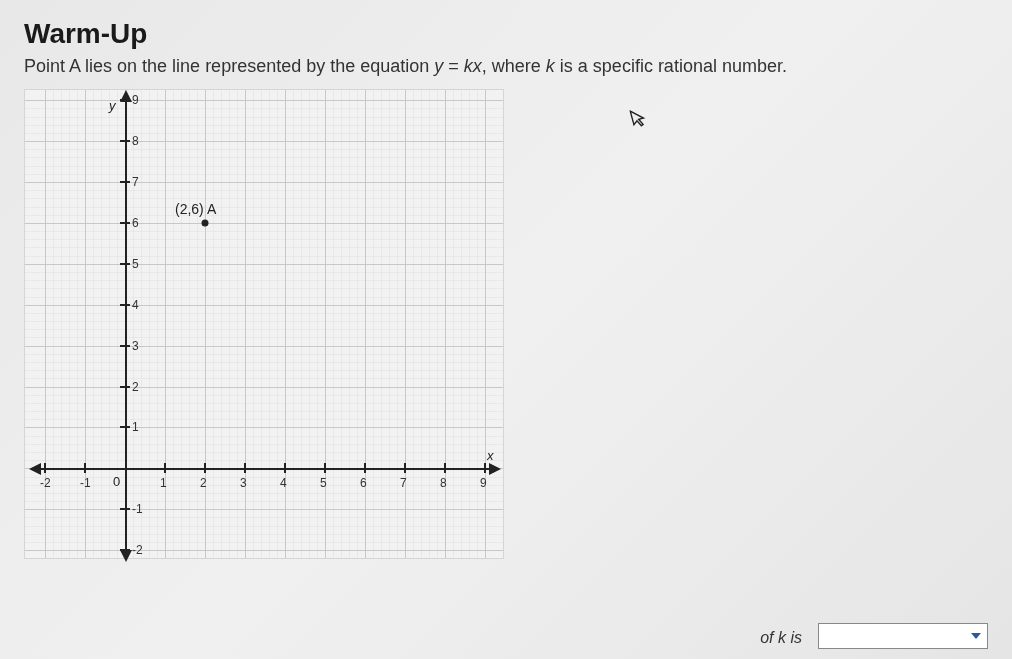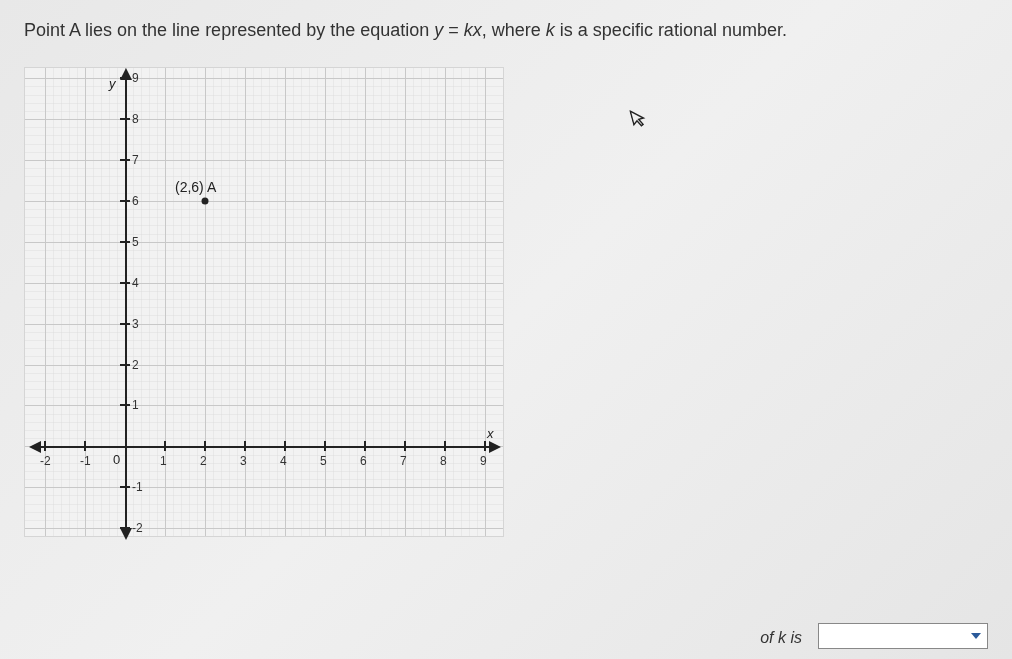--- a/index.html
+++ b/index.html
@@ -24,21 +24,21 @@
       color: #1a1a1a;
     }
     .instruction {
       font-size: 18px;
       color: #333;
       margin-bottom: 8px;
     }
     .problem {
       font-size: 18px;
       color: #333;
-      margin-bottom: 24px;
+      margin-bottom: 10px;
       line-height: 1.4;
     }
     .italic { font-style: italic; }
     .chart-wrap {
       position: relative;
       width: 480px;
       height: 470px;
       background: #f2f2f2;
       border: 1px solid #d5d5d5;
     }
@@ -134,20 +134,21 @@
       bottom: 12px;
       font-size: 16px;
       color: #333;
       font-style: italic;
     }
   </style>
 </head>
 <body>
 
 <div class="page">
+  <h1 class="title">Warm-Up</h1>
   <p class="problem">
     <span>Point A lies on the line represented by the equation </span><span class="italic">y</span><span> = </span><span class="italic">kx</span><span>, where </span><span class="italic">k</span><span> is a specific rational number.</span>
   </p>
 
   <div class="chart-wrap">
     <div class="chart" id="chart">
         <div class="grid-line v" style="left: 20px; opacity: 0.35;"></div>
         <div class="grid-line v" style="left: 28px; opacity: 0.35;"></div>
         <div class="grid-line v" style="left: 36px; opacity: 0.35;"></div>
         <div class="grid-line v" style="left: 44px; opacity: 0.35;"></div>

